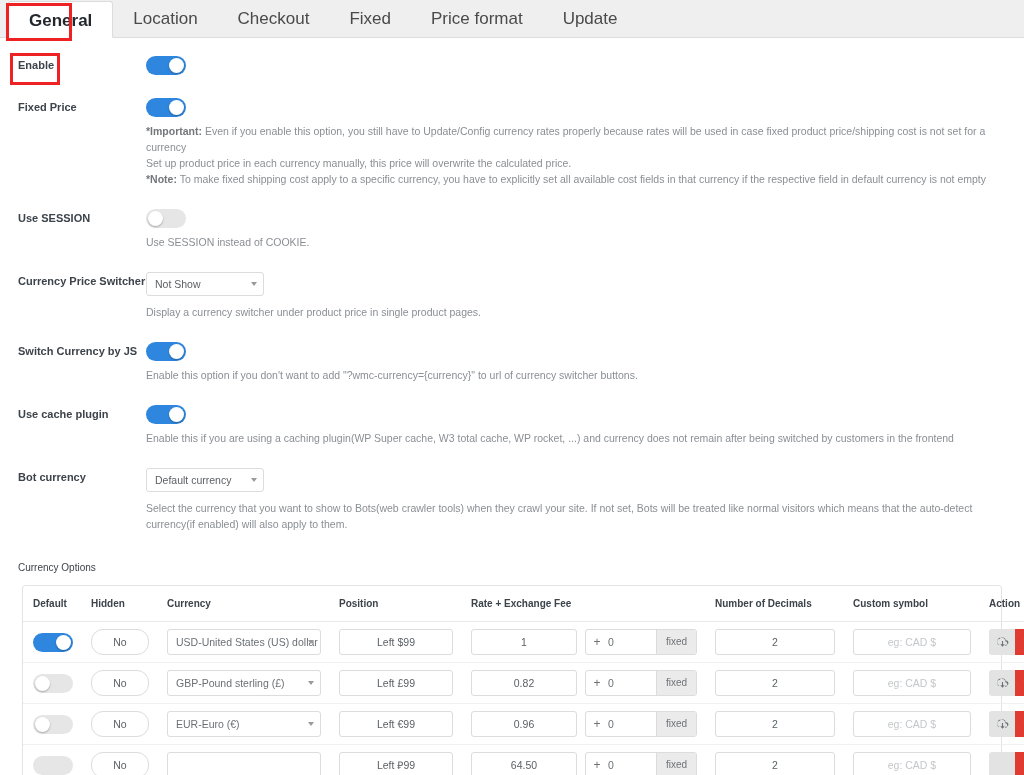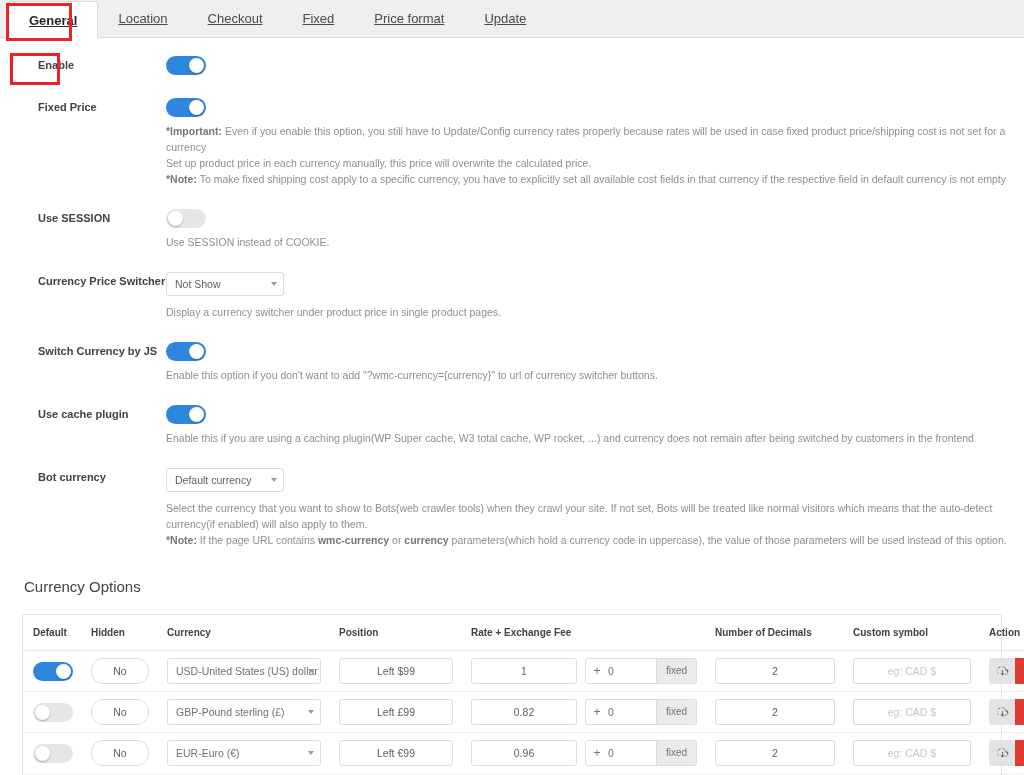--- a/index.html
+++ b/index.html
@@ -20,25 +20,24 @@
     border-bottom:1px solid #dcdcdc;
     display:flex;
     align-items:flex-end;
     padding-left:8px;
     position:relative;
   }
   .tab{
     padding:0 20px;
     height:37px;
     line-height:37px;
-    font-size:13px;
+    font-size:17px;
     color:#4a4a4a;
     cursor:pointer;
     white-space:nowrap;
-    text-decoration:underline;
   }
   .tab.active{
     background:#ffffff;
     color:#23282d;
     font-weight:bold;
     border:1px solid #dcdcdc;
     border-bottom:1px solid #ffffff;
     margin-bottom:-1px;
     border-radius:3px 3px 0 0;
   }
@@ -56,21 +55,20 @@
   
   .body{
     position:relative;
     padding:18px 0 0 0;
   }
   .row{
     display:flex;
     align-items:flex-start;
     padding:0 0 0 18px;
     min-height:20px;
-    margin-left:20px;
   }
   .lbl{
     width:128px;
     flex:0 0 128px;
     font-size:11px;
     font-weight:bold;
     color:#3c434a;
     padding-top:2px;
     line-height:14px;
   }
@@ -128,24 +126,24 @@
     width:0;height:0;
     border-left:3px solid transparent;
     border-right:3px solid transparent;
     border-top:4px solid #9a9a9a;
   }
   .gap-md{ height:22px; }
   .gap-lg{ height:30px; }
 
   
   .sectitle{
-    font-size:15px;
+    font-size:10px;
     color:#3c434a;
-    padding-left:24px;
-    margin-bottom:19px;
+    padding-left:18px;
+    margin-bottom:12px;
   }
   .tablewrap{
     margin:0 22px;
     border:1px solid #e3e3e3;
     border-radius:3px;
     background:#fff;
   }
   table.ctbl{
     width:100%;
     border-collapse:collapse;
@@ -332,21 +330,20 @@
 
   <div class="row">
     <div class="lbl">Bot currency</div>
     <div class="ctl">
       <div class="sel">
         <span>Default currency</span>
         <span class="caret"></span>
       </div>
       <div class="desc">
         <div>Select the currency that you want to show to Bots(web crawler tools) when they crawl your site. If not set, Bots will be treated like normal visitors which means that the auto-detect currency(if enabled) will also apply to them.</div>
-        <div><b>*Note:</b><span> If the page URL contains </span><b>wmc-currency</b><span> or </span><b>currency</b><span> parameters(which hold a currency code in uppercase), the value of those parameters will be used instead of this option.</span></div>
       </div>
     </div>
   </div>
 
   <div class="gap-lg"></div>
 
   <div class="sectitle">Currency Options</div>
 
   <div class="tablewrap">
     <table class="ctbl">

